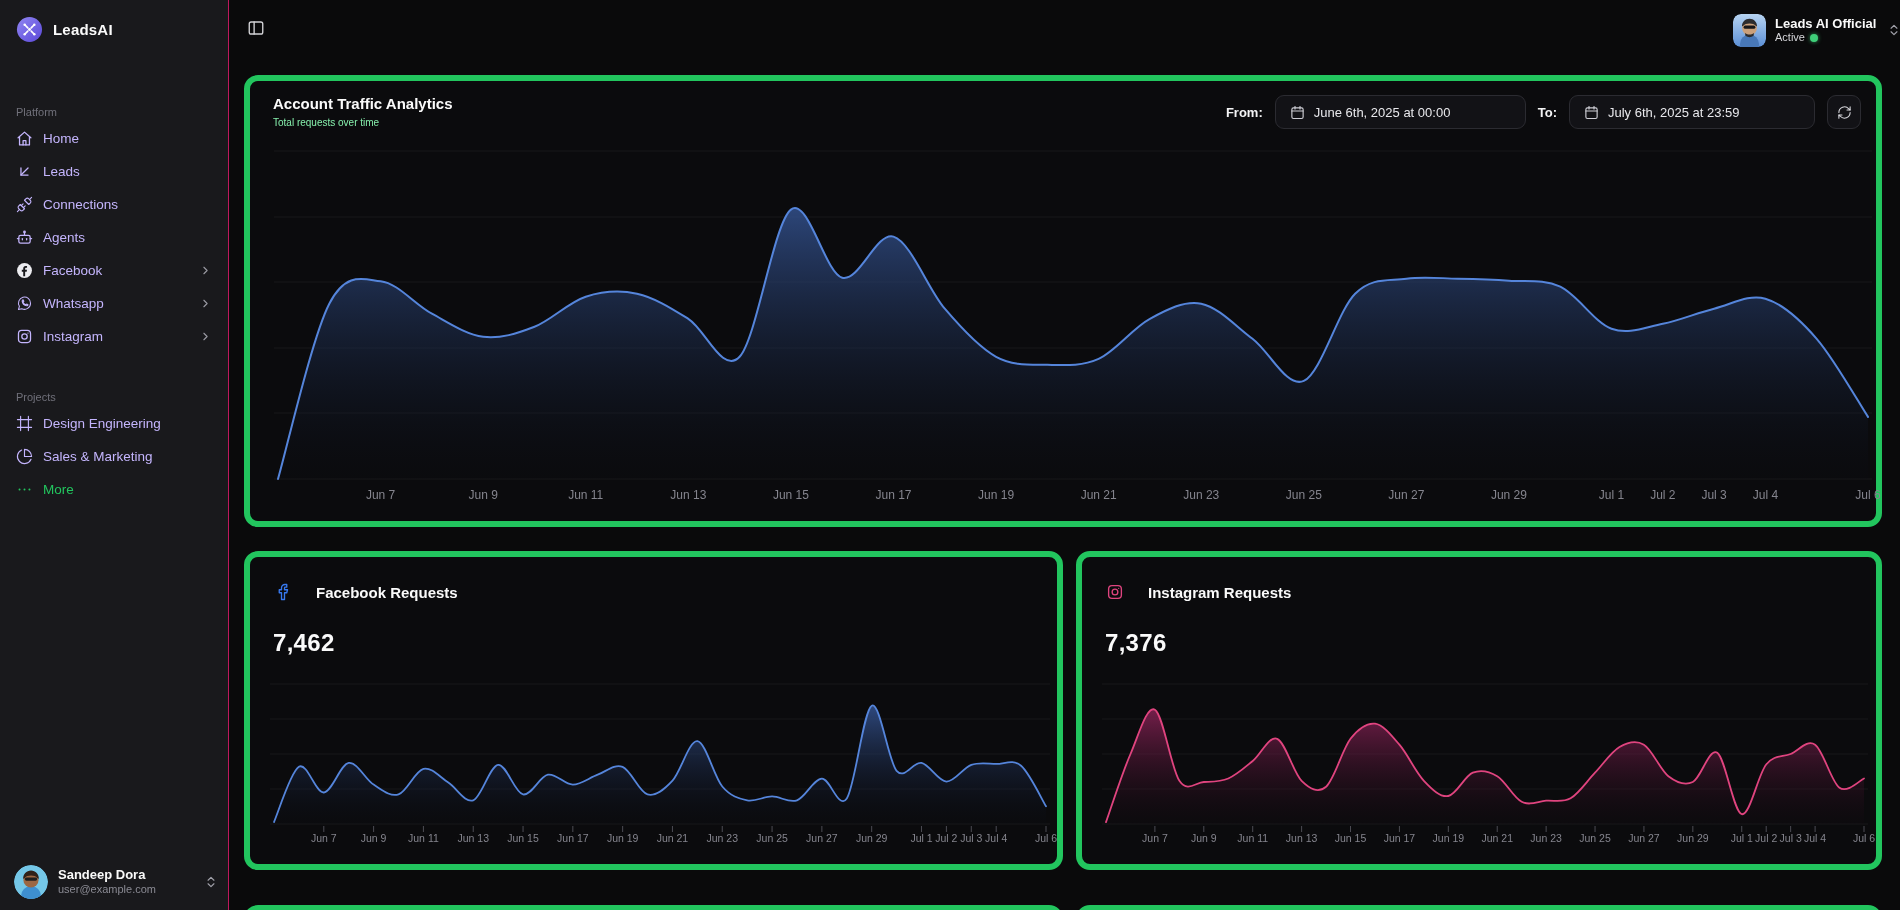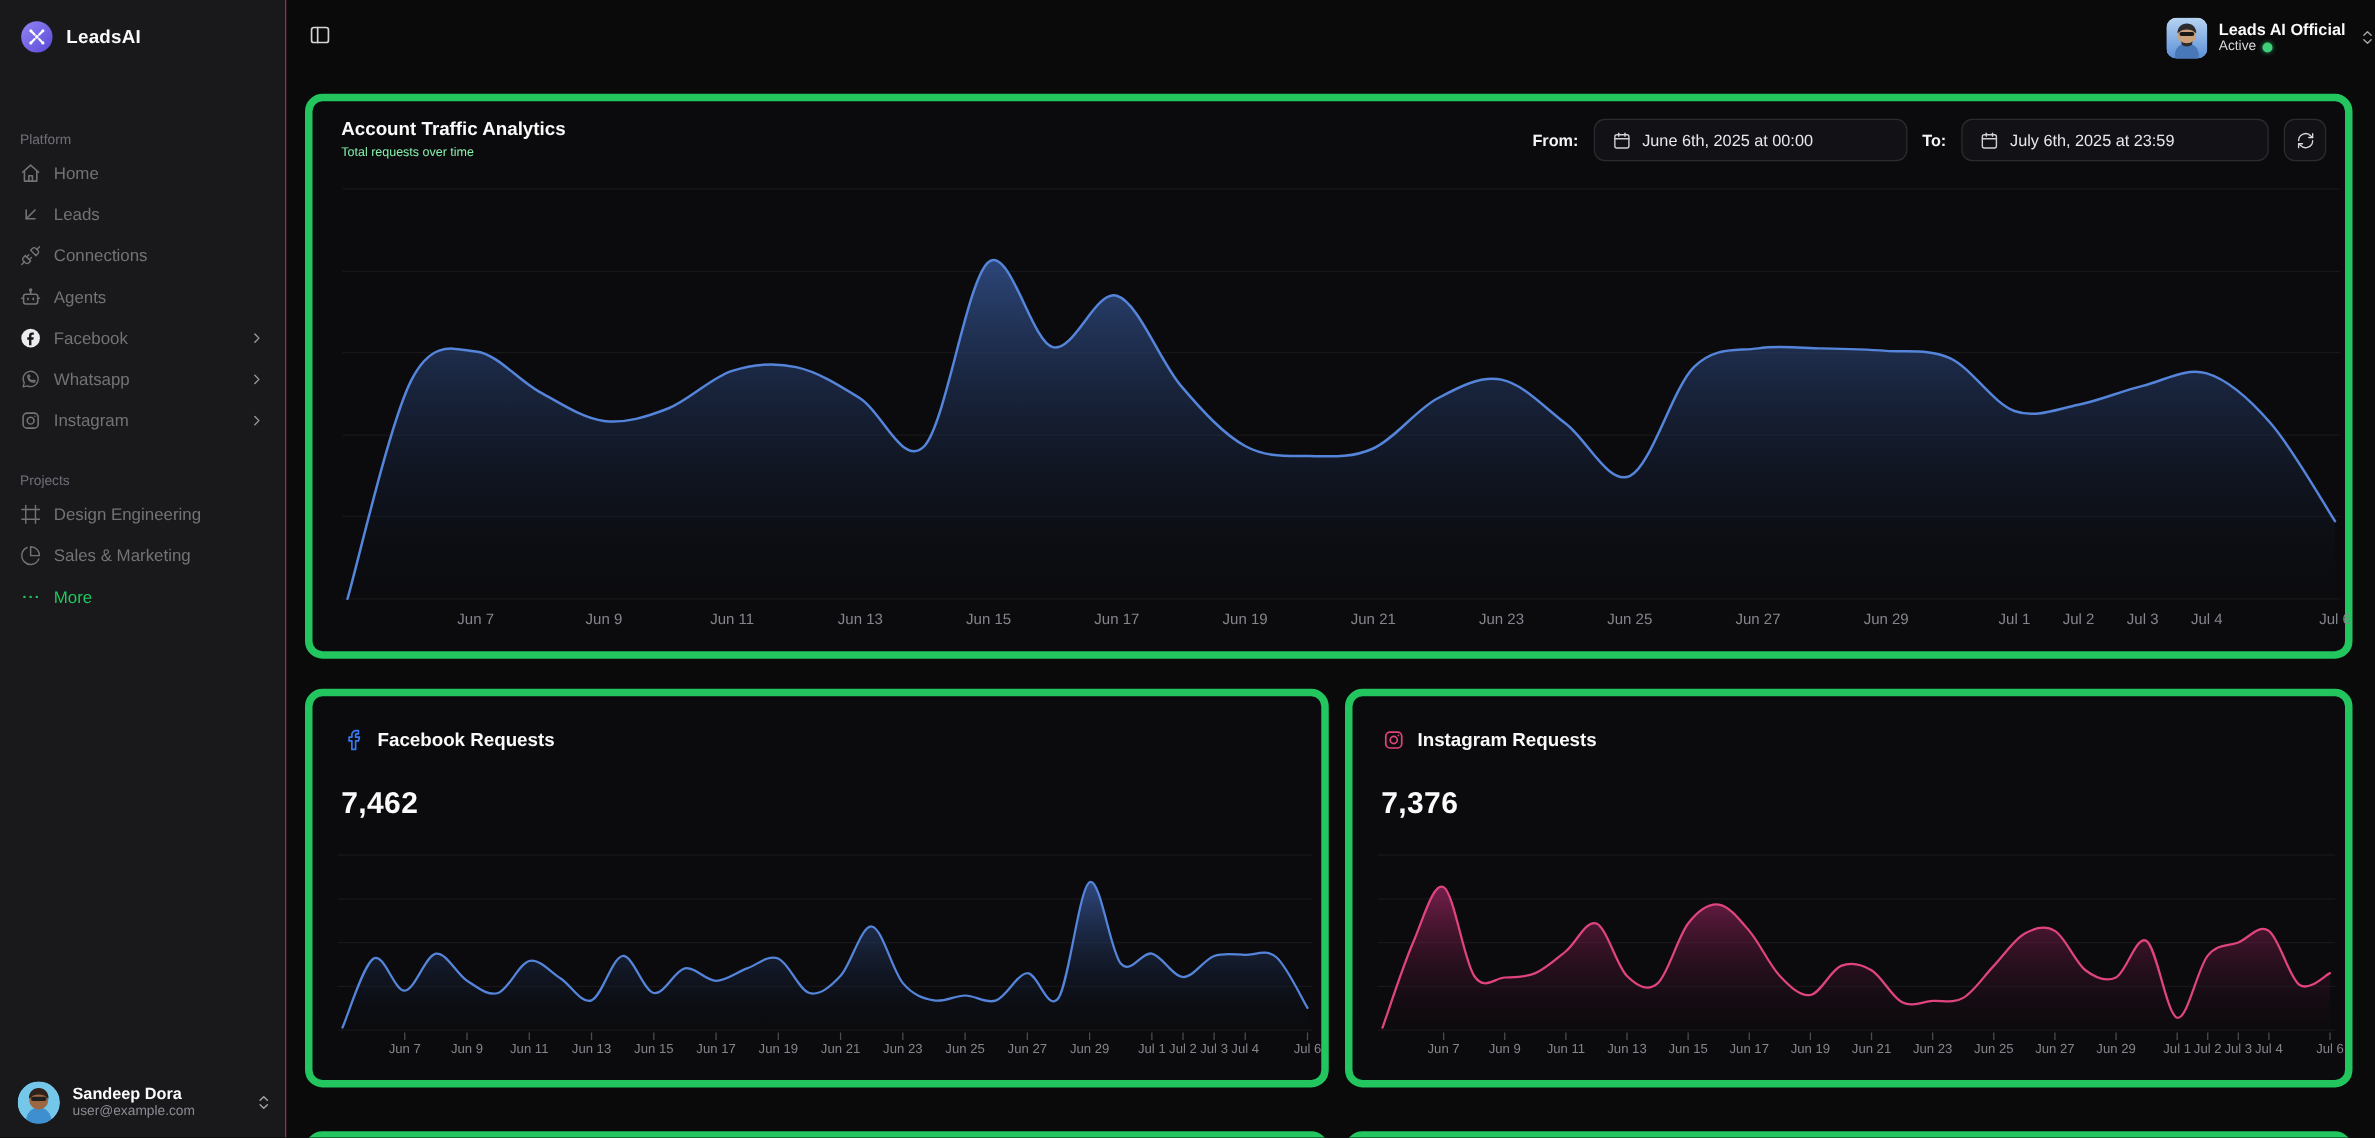--- a/index.html
+++ b/index.html
@@ -10,24 +10,24 @@
   }
   .icon{display:inline-flex;align-items:center;justify-content:center;flex:none}
   svg{display:block}
   svg text{font-family:"Liberation Sans","DejaVu Sans",sans-serif}
 
   
   .sidebar{position:absolute;left:0;top:0;width:229px;height:910px;background:#19191c;
     border-right:1px solid #be185d;box-sizing:border-box}
   .logo-row{height:64px;box-sizing:border-box;padding:16px 16px 0;display:flex;align-items:flex-start;gap:10px;cursor:pointer}
   .logo-text{font-size:15px;font-weight:700;letter-spacing:.2px;line-height:27px}
-  .section-label{height:20px;padding:0 16px;display:flex;align-items:center;font-size:11px;color:#70707a;margin-top:22px}
+  .section-label{height:20px;padding:0 16px;display:flex;align-items:center;font-size:11px;color:#70707a;margin-top:34px}
   #sidebar-nav .section-label:first-child{margin-top:38px}
   .nav-item{display:flex;align-items:center;gap:10px;height:33px;margin:0 6px;padding:0 10px;
-    font-size:13.5px;color:#737373;border-radius:8px;cursor:pointer}
+    font-size:13.5px;color:#c4b5fd;border-radius:8px;cursor:pointer}
   .nav-item .lbl{white-space:nowrap}
   .nav-item .chev{margin-left:auto;color:#9a9aa2}
   .nav-item.muted{color:#22c55e}
   .user-row{position:absolute;left:8px;right:4px;top:860px;height:44px;display:flex;align-items:center;gap:10px;
     padding:0 6px;border-radius:10px;cursor:pointer}
   .user-avatar{width:34px;height:34px;border-radius:50%;overflow:hidden}
   .user-meta{line-height:1.15;min-width:0}
   .user-name{font-size:13px;font-weight:700}
   .user-email{font-size:11px;color:#8a8a93}
   .user-row .chevs{margin-left:auto;color:#a1a1aa}
@@ -54,21 +54,21 @@
   .ctl-label{font-size:13px;font-weight:700;color:#f4f4f5}
   .date-input{display:flex;align-items:center;gap:9px;height:34px;padding:0 14px;background:#121216;
     border:1px solid #2b2b31;border-radius:9px;font-size:13px;color:#e8e8ec;box-sizing:border-box;cursor:pointer;white-space:nowrap}
   .date-input .icon{color:#cfcfd6}
   .refresh-btn{width:34px;height:34px;border-radius:9px;border:1px solid #2b2b31;background:#121216;color:#d7d7dc;
     display:flex;align-items:center;justify-content:center;cursor:pointer}
   #traffic-chart{position:absolute;left:0;top:55px}
 
   .fb-card{left:15px;top:551px;width:819px;height:319px}
   .ig-card{left:847px;top:551px;width:806px;height:319px}
-  .mini-head{position:absolute;left:24px;top:26px;display:flex;align-items:center;gap:10px;font-size:15px;font-weight:700}
+  .mini-head{position:absolute;left:24px;top:26px;display:flex;align-items:center;gap:24px;font-size:15px;font-weight:700}
   .fb-brand{color:#3779f0}
   .ig-brand{color:#e0447f}
   .mini-total{position:absolute;left:23px;top:72px;font-size:24px;font-weight:700;letter-spacing:.3px}
   #fb-chart,#ig-chart{position:absolute;left:1px;top:109px}
 
   .stub-left{left:15px;top:905px;width:819px;height:40px}
   .stub-right{left:847px;top:905px;width:806px;height:40px}
 </style>
 </head>
 <body>

